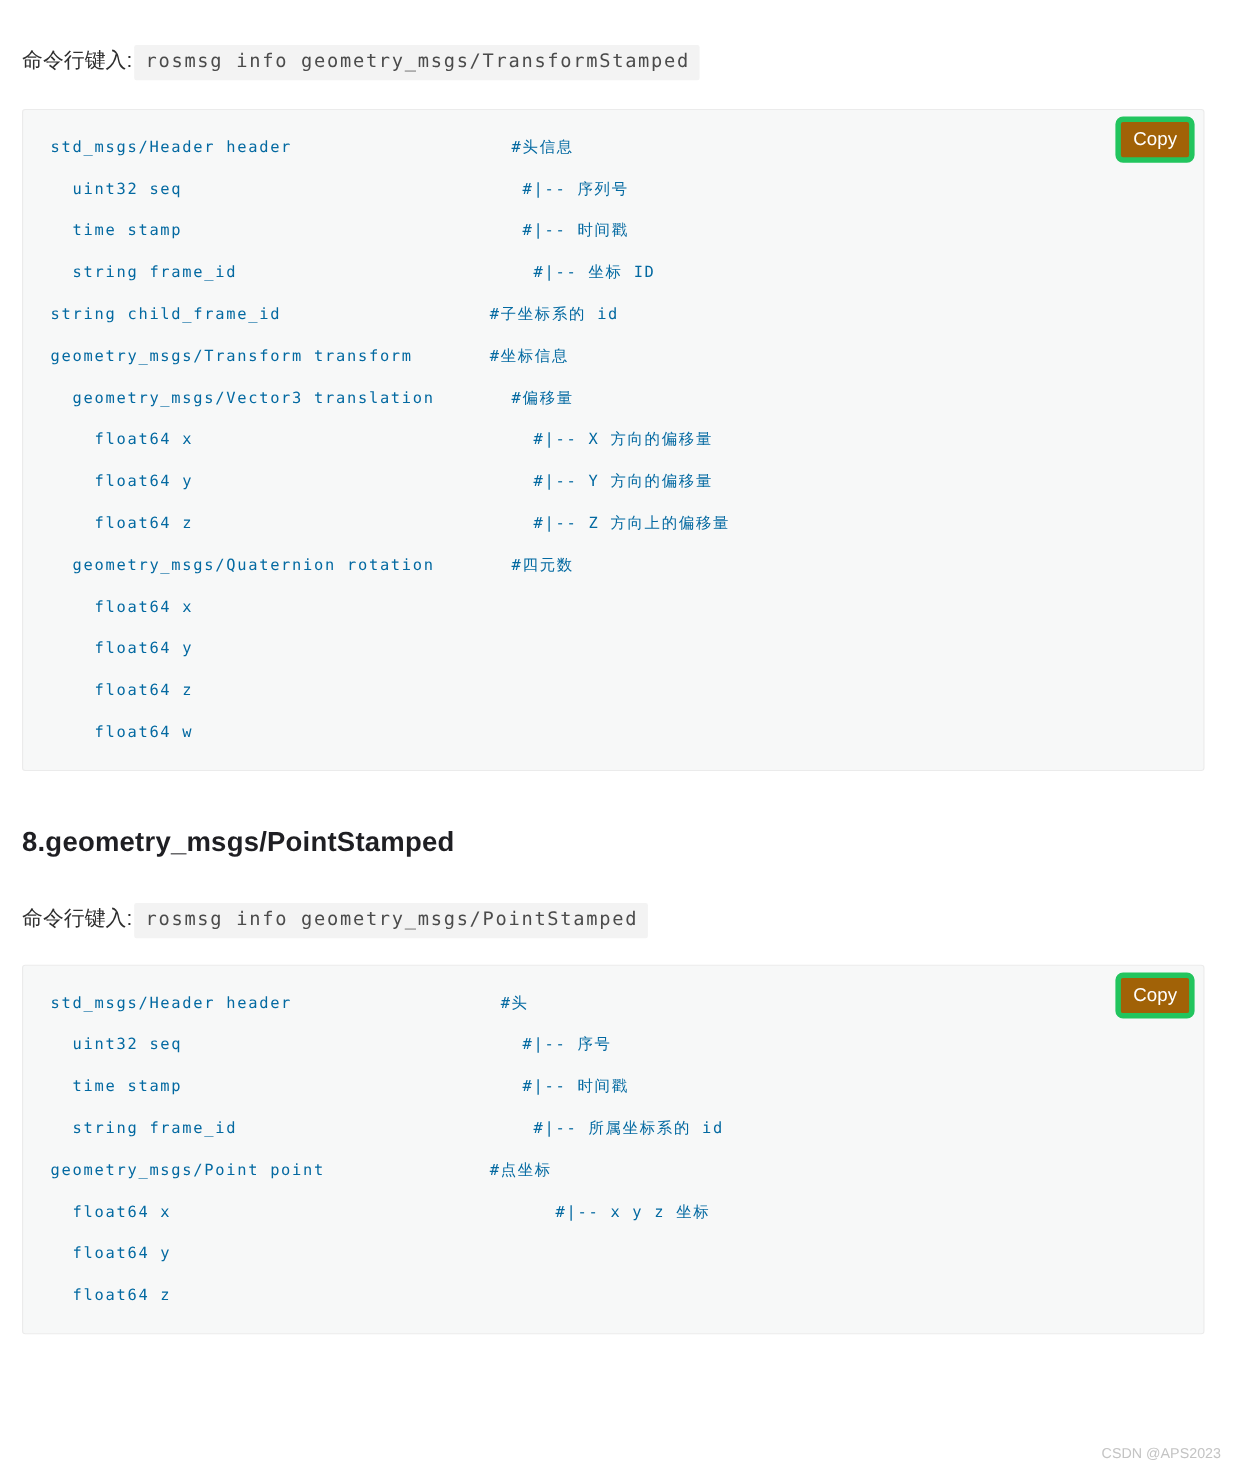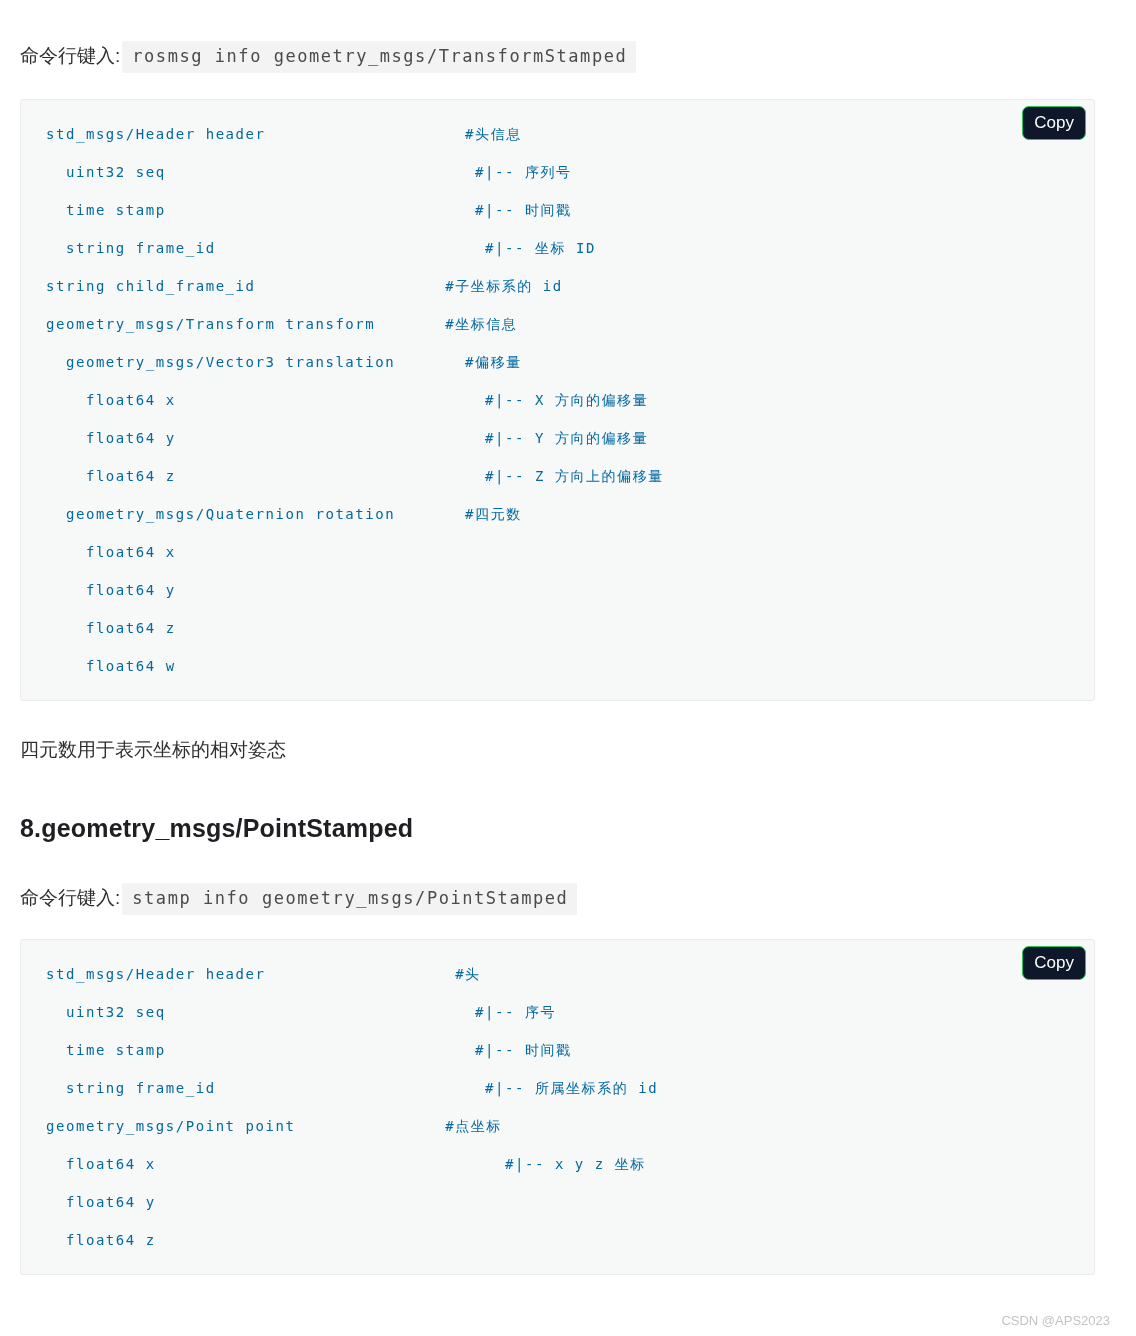--- a/index.html
+++ b/index.html
@@ -64,23 +64,23 @@
     letter-spacing: 1.55px;
     line-height: 38px;
     color: #0369a1;
     white-space: pre;
     overflow: hidden;
   }
   .copy-btn {
     position: absolute;
     top: 6px;
     right: 8px;
-    background: #0f172a;
+    background: #a16207;
     color: #ffffff;
-    border: 1px solid #22c55e;
+    border: 5px solid #22c55e;
     border-radius: 7px;
     font-family: "Liberation Sans", sans-serif;
     font-size: 17px;
     line-height: 24px;
     padding: 4px 11px;
     cursor: pointer;
   }
   .note-para {
     margin: 36px 0 0 0;
     font-size: 19px;
@@ -116,25 +116,24 @@
     float64 x                               #|-- X 方向的偏移量
     float64 y                               #|-- Y 方向的偏移量
     float64 z                               #|-- Z 方向上的偏移量
   geometry_msgs/Quaternion rotation       #四元数
     float64 x
     float64 y
     float64 z
     float64 w</code></pre>
   </div>
 
-  <p class="note-para">四元数用于表示坐标的相对姿态</p>
 
   <h2 class="section-heading h-second">8.geometry_msgs/PointStamped</h2>
 
-  <p class="prompt-line p-second"><span>命令行键入:</span><span class="inline-code">stamp info geometry_msgs/PointStamped</span></p>
+  <p class="prompt-line p-second"><span>命令行键入:</span><span class="inline-code">rosmsg info geometry_msgs/PointStamped</span></p>
 
   <div class="code-block cb-second">
     <button class="copy-btn">Copy</button>
     <pre><code>std_msgs/Header header                   #头
   uint32 seq                               #|-- 序号
   time stamp                               #|-- 时间戳
   string frame_id                           #|-- 所属坐标系的 id
 geometry_msgs/Point point               #点坐标
   float64 x                                   #|-- x y z 坐标
   float64 y

